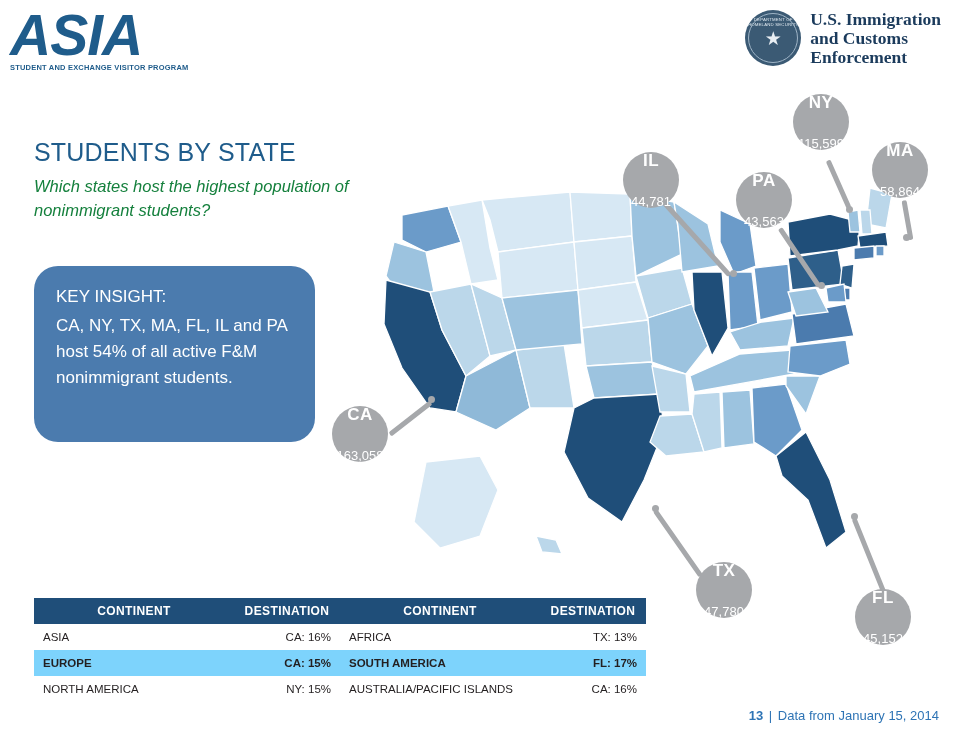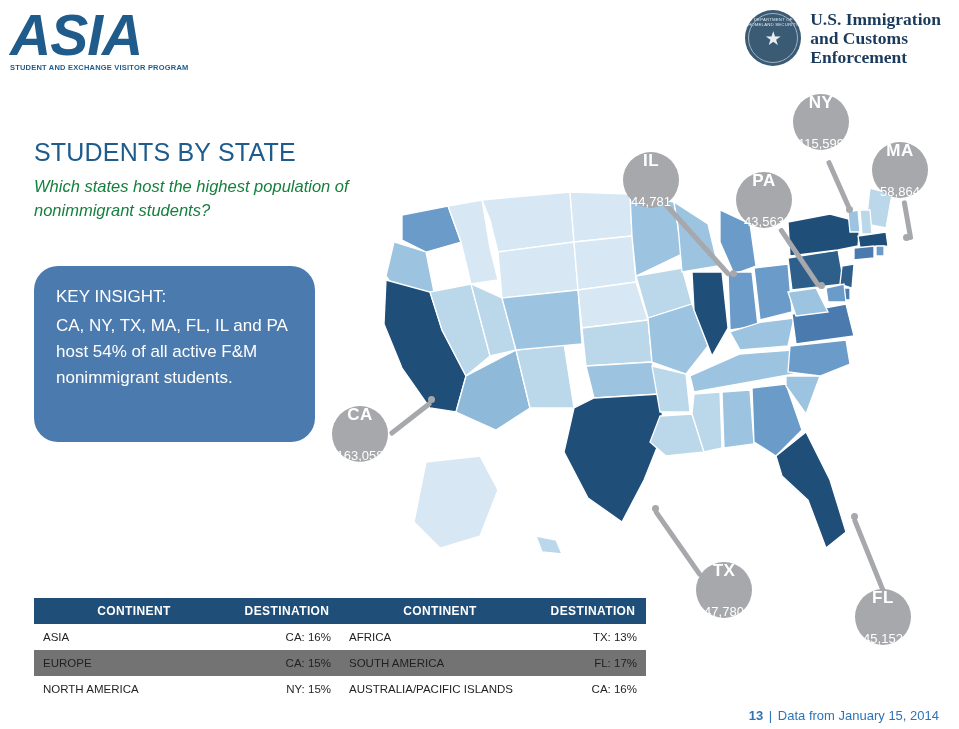--- a/index.html
+++ b/index.html
@@ -175,21 +175,21 @@
     letter-spacing: 0.4px;
     padding: 6px 4px;
     text-align: center;
   }
   .tbl td {
     padding: 7px 9px;
     border: none;
     vertical-align: middle;
   }
   .tbl td.dest { text-align: right; }
-  .tbl tr.alt td { background: #737373; }
+  .tbl tr.alt td { background: #7dd3fc; font-weight: bold; }
   .tbl tr.plain td { background: #ffffff; }
   .tbl col.c1 { width: 200px; }
   .tbl col.c2 { width: 106px; }
 
   #table-left { left: 34px; top: 598px; }
   #table-right { left: 340px; top: 598px; }
 
   
   .footer {
     position: absolute;

